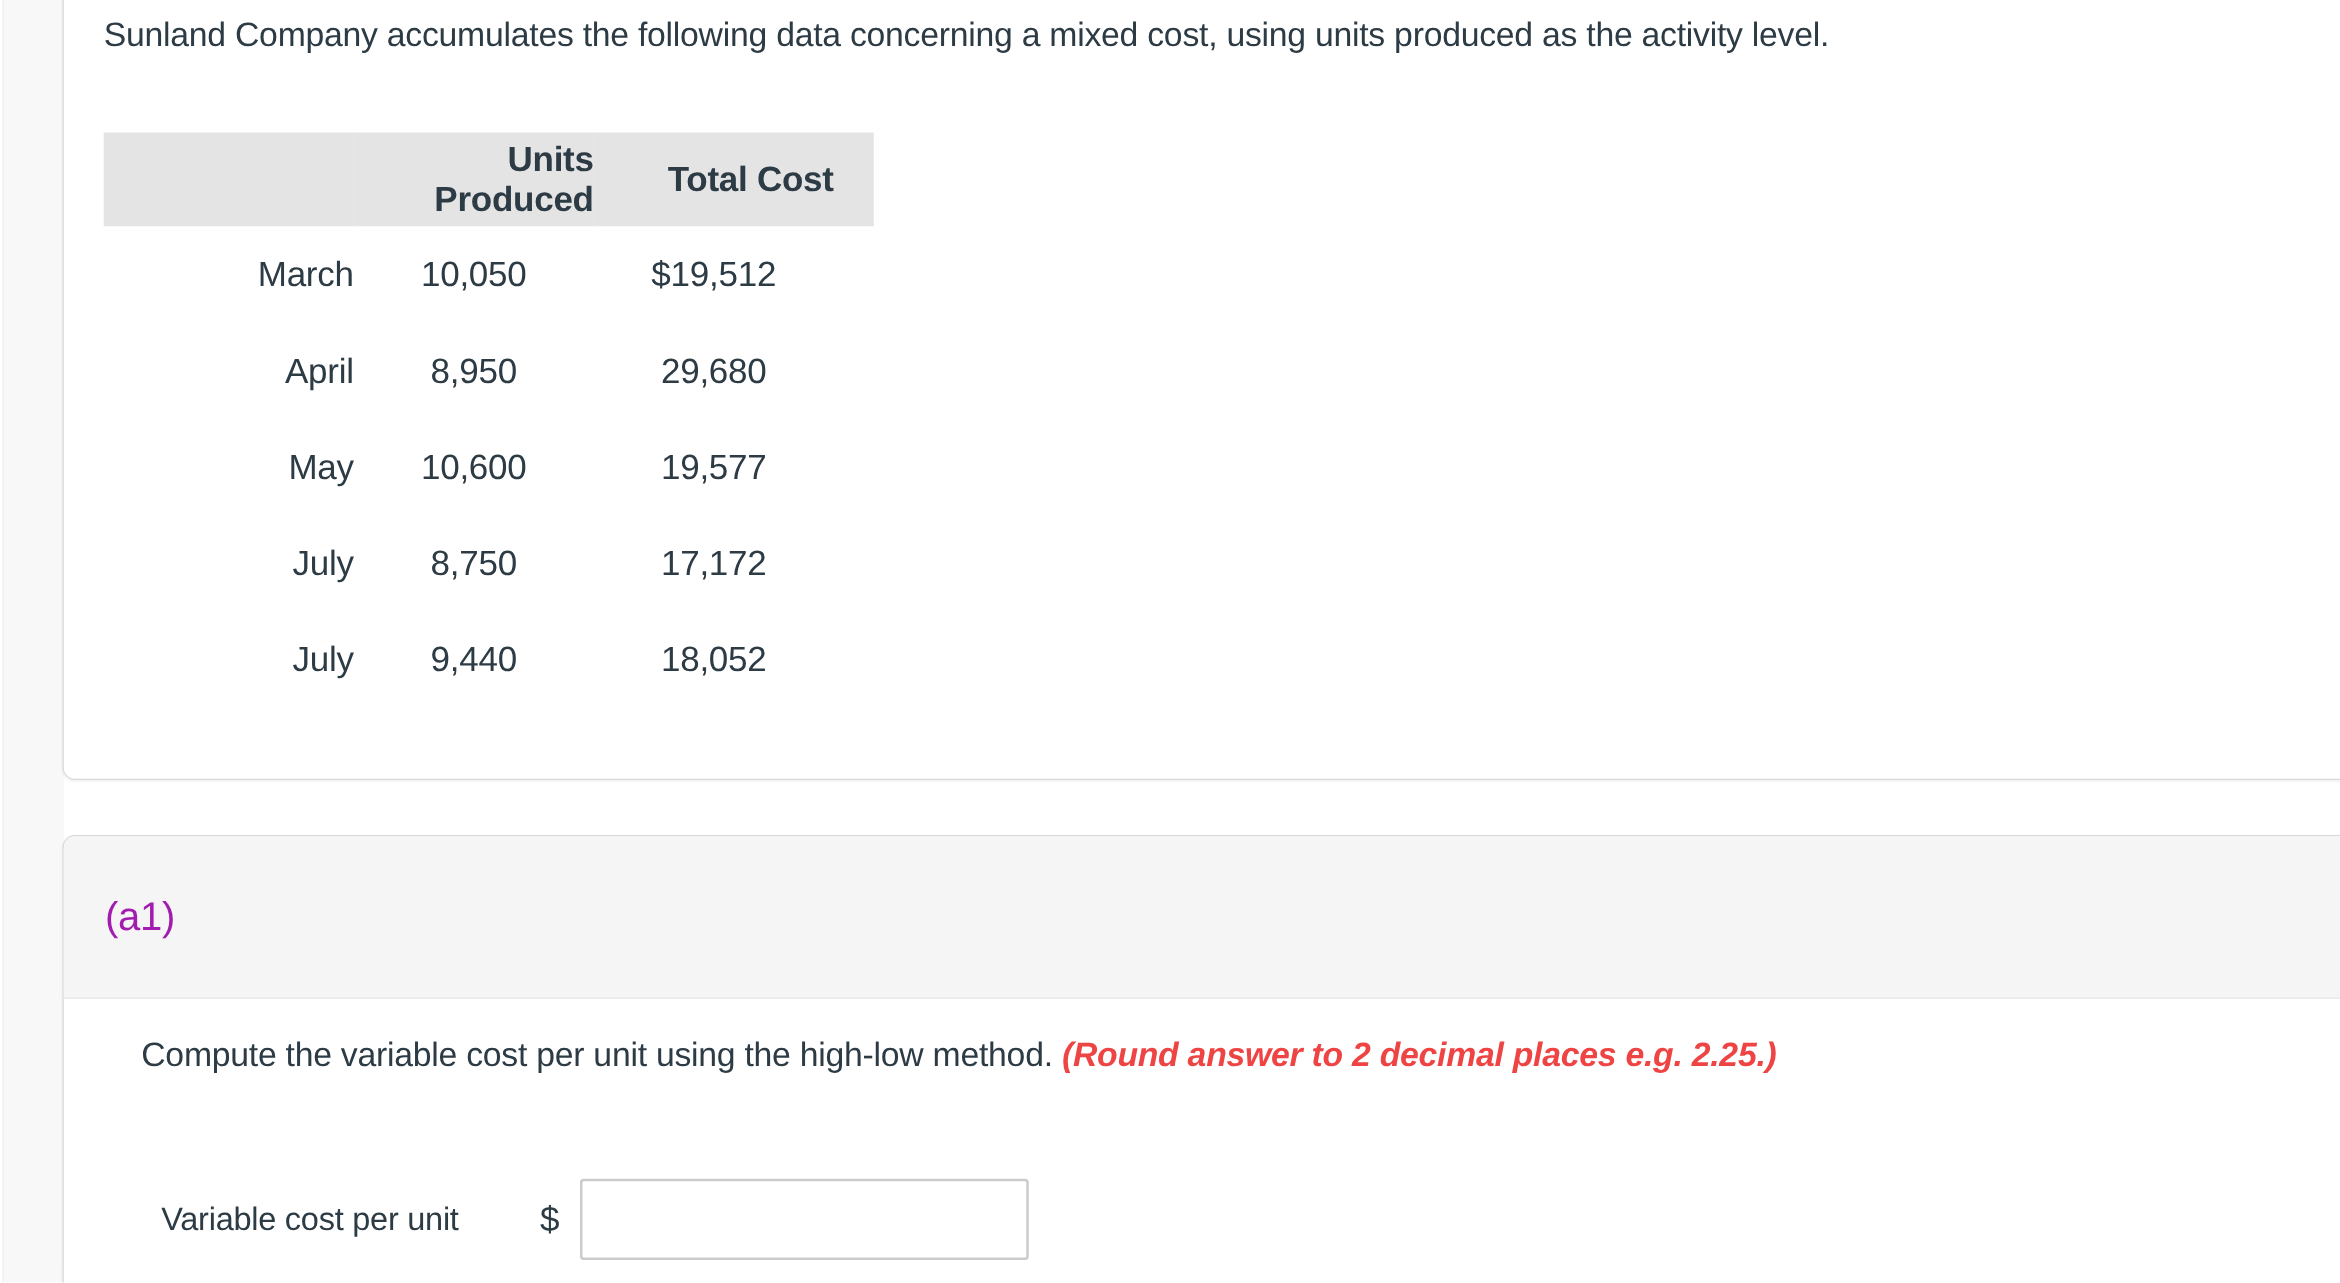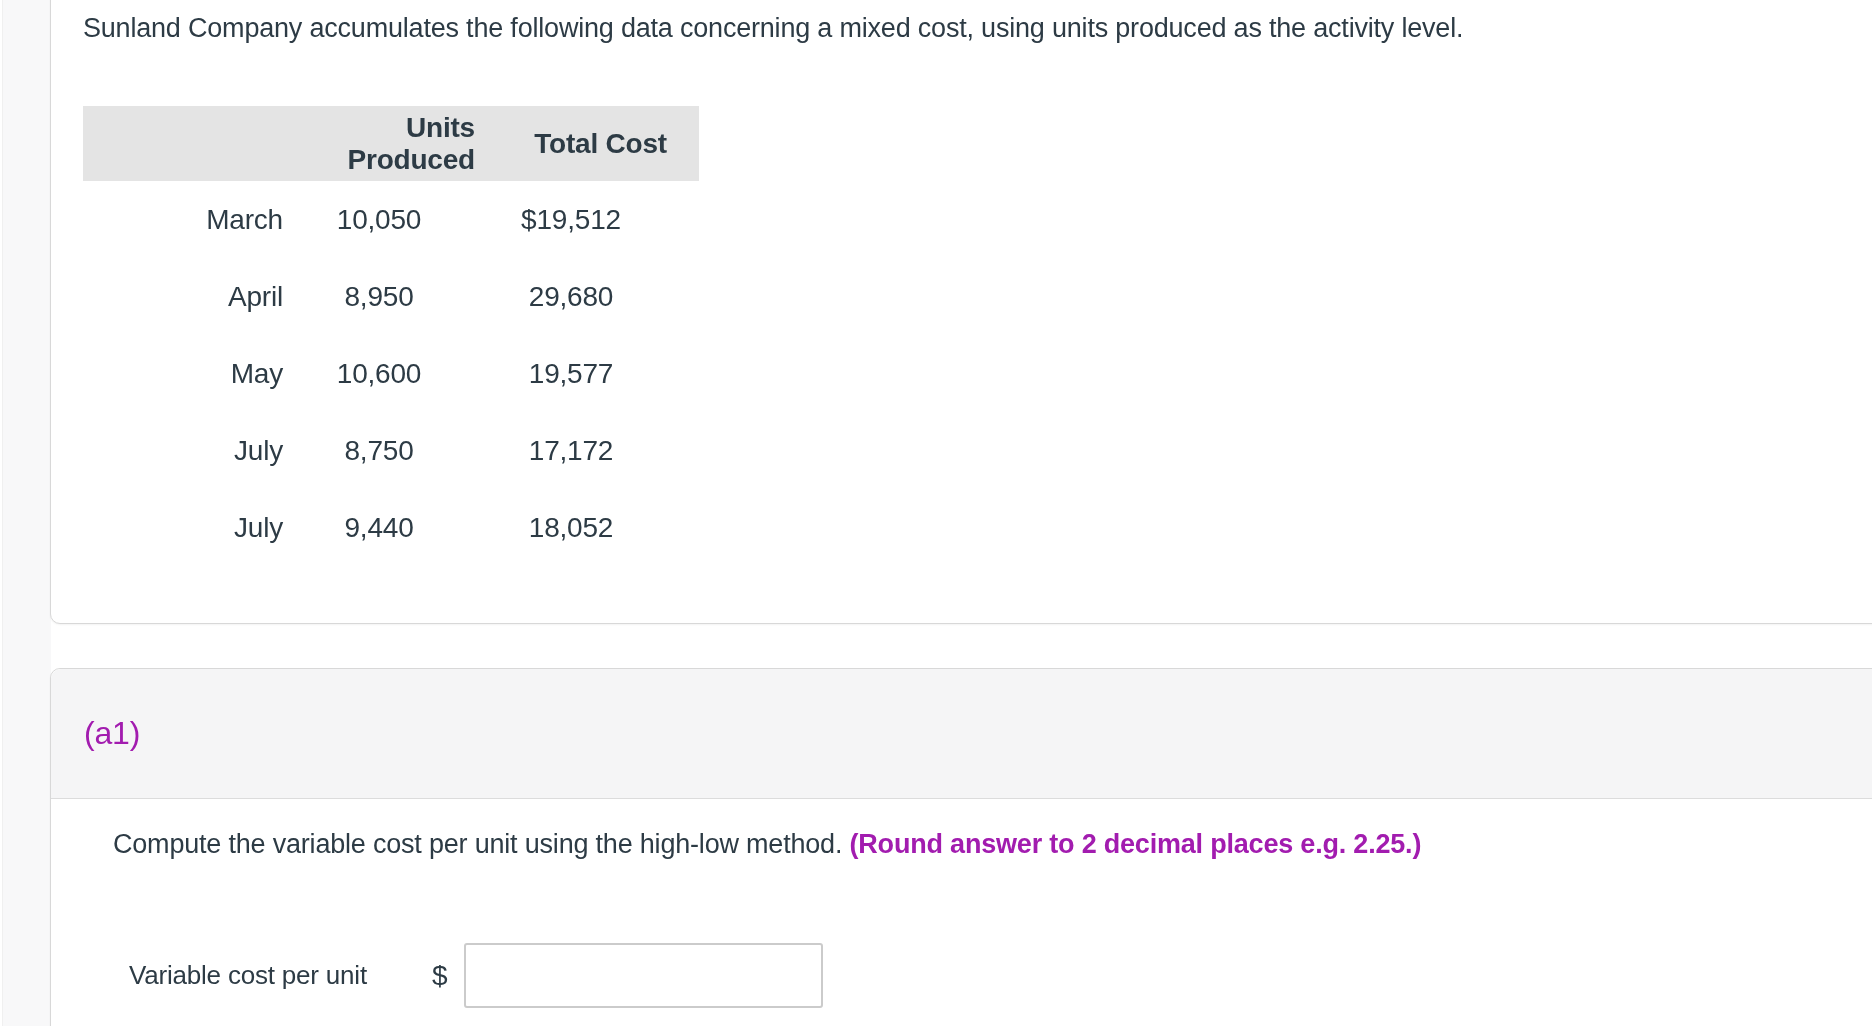--- a/index.html
+++ b/index.html
@@ -45,21 +45,21 @@
   .card-answer-header{
     height:130px;background:#f5f5f6;border-bottom:1px solid #dcdcdc;
     border-radius:10px 10px 0 0;
     display:flex;align-items:center;padding-left:33px;box-sizing:border-box;
   }
   .section-label{font-size:32px;color:#a21caf;letter-spacing:-0.2px;}
   .instruction{
     position:absolute;left:62px;top:160px;width:1720px;
     font-size:27px;letter-spacing:-0.2px;white-space:nowrap;
   }
-  .instruction .note{color:#a21caf;font-weight:bold;}
+  .instruction .note{color:#ef4444;font-weight:bold;font-style:italic;}
   .answer-row{
     position:absolute;left:78px;top:274px;height:65px;
     display:flex;align-items:center;
   }
   .answer-label{font-size:26px;letter-spacing:-0.2px;}
   .currency{font-size:28px;margin-left:65px;}
   .answer-input{
     margin-left:16px;width:335px;height:61px;box-sizing:content-box;
     border:2px solid #cbcbcb;border-radius:3px;background:#ffffff;
     font-size:28px;font-family:"Liberation Sans",sans-serif;color:#2d3b45;

